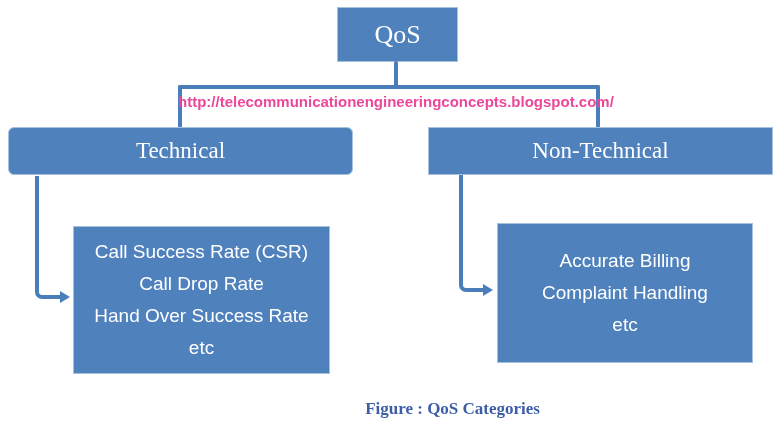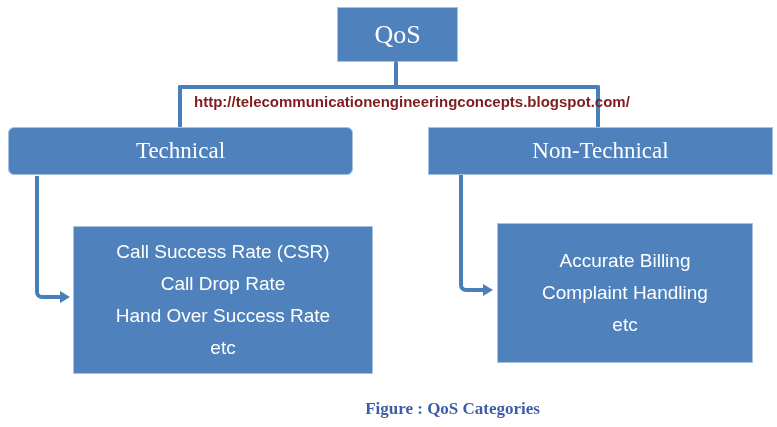--- a/index.html
+++ b/index.html
@@ -43,21 +43,21 @@
     background: #4f81bd;
     border: 1px solid #a7c1e0;
     color: #ffffff;
     box-sizing: border-box;
     display: flex;
     flex-direction: column;
     justify-content: center;
     text-align: center;
     font-size: 19px;
   }
-  .detail-box.left  { left: 73px;  top: 226px; width: 300px; height: 148px; }
+  .detail-box.left  { left: 73px;  top: 226px; width: 257px; height: 148px; }
   .detail-box.right { left: 497px; top: 223px; width: 256px; height: 140px; }
   .detail-line { line-height: 32px; white-space: nowrap; }
   
   .conn {
     position: absolute;
     background: #4a7ebb;
     border-radius: 2px;
   }
   .conn-v-root  { left: 394px; top: 61px; width: 4px; height: 27px; }
   .conn-h-top   { left: 178px; top: 85px; width: 422px; height: 4px; }
@@ -77,25 +77,25 @@
     width: 0; height: 0;
     border-top: 6px solid transparent;
     border-bottom: 6px solid transparent;
     border-left: 10px solid #4a7ebb;
   }
   .arrowhead-left  { left: 60px;  top: 291px; }
   .arrowhead-right { left: 483px; top: 284px; }
   
   .url-banner {
     position: absolute;
-    left: 194px; top: 93px; width: 422px;
+    left: 178px; top: 93px; width: 422px;
     text-align: center;
     font-size: 15px;
     font-weight: bold;
-    color: #7f1d1d;
+    color: #ec4899;
     white-space: nowrap;
   }
   .figure-caption {
     position: absolute;
     left: 260px; top: 399px; width: 280px;
     text-align: right;
     font-family: "Liberation Serif", serif;
     font-size: 17px;
     font-weight: bold;
     color: #3d5da8;

